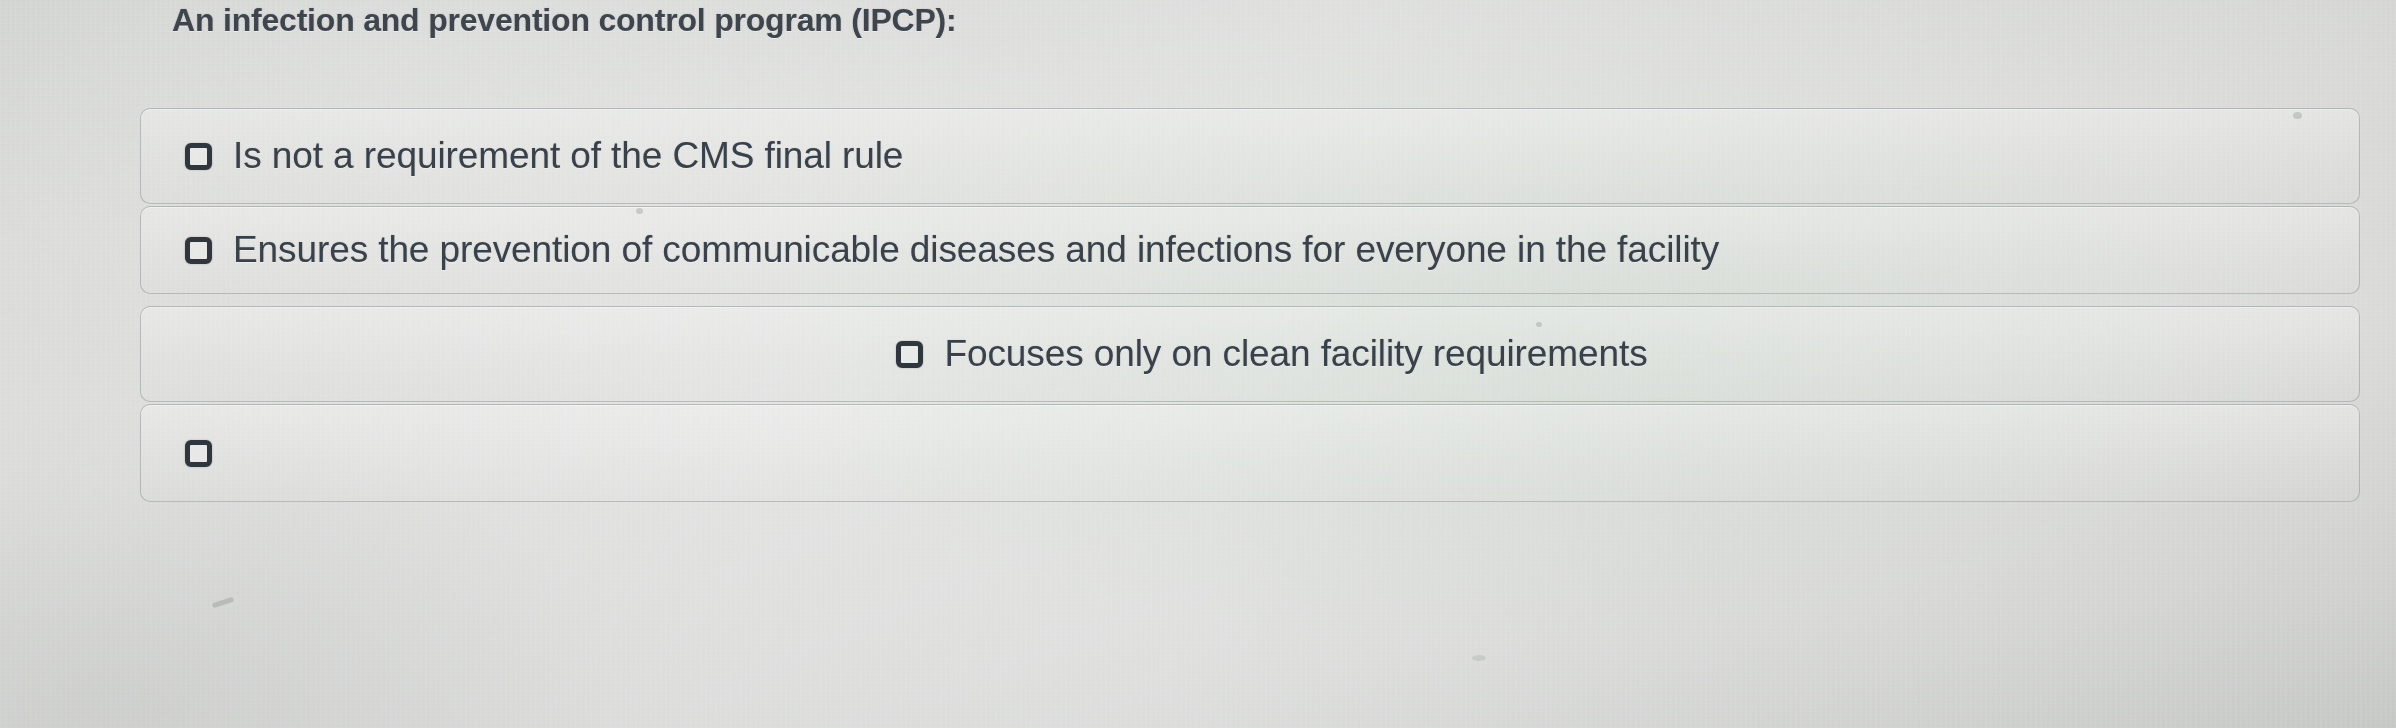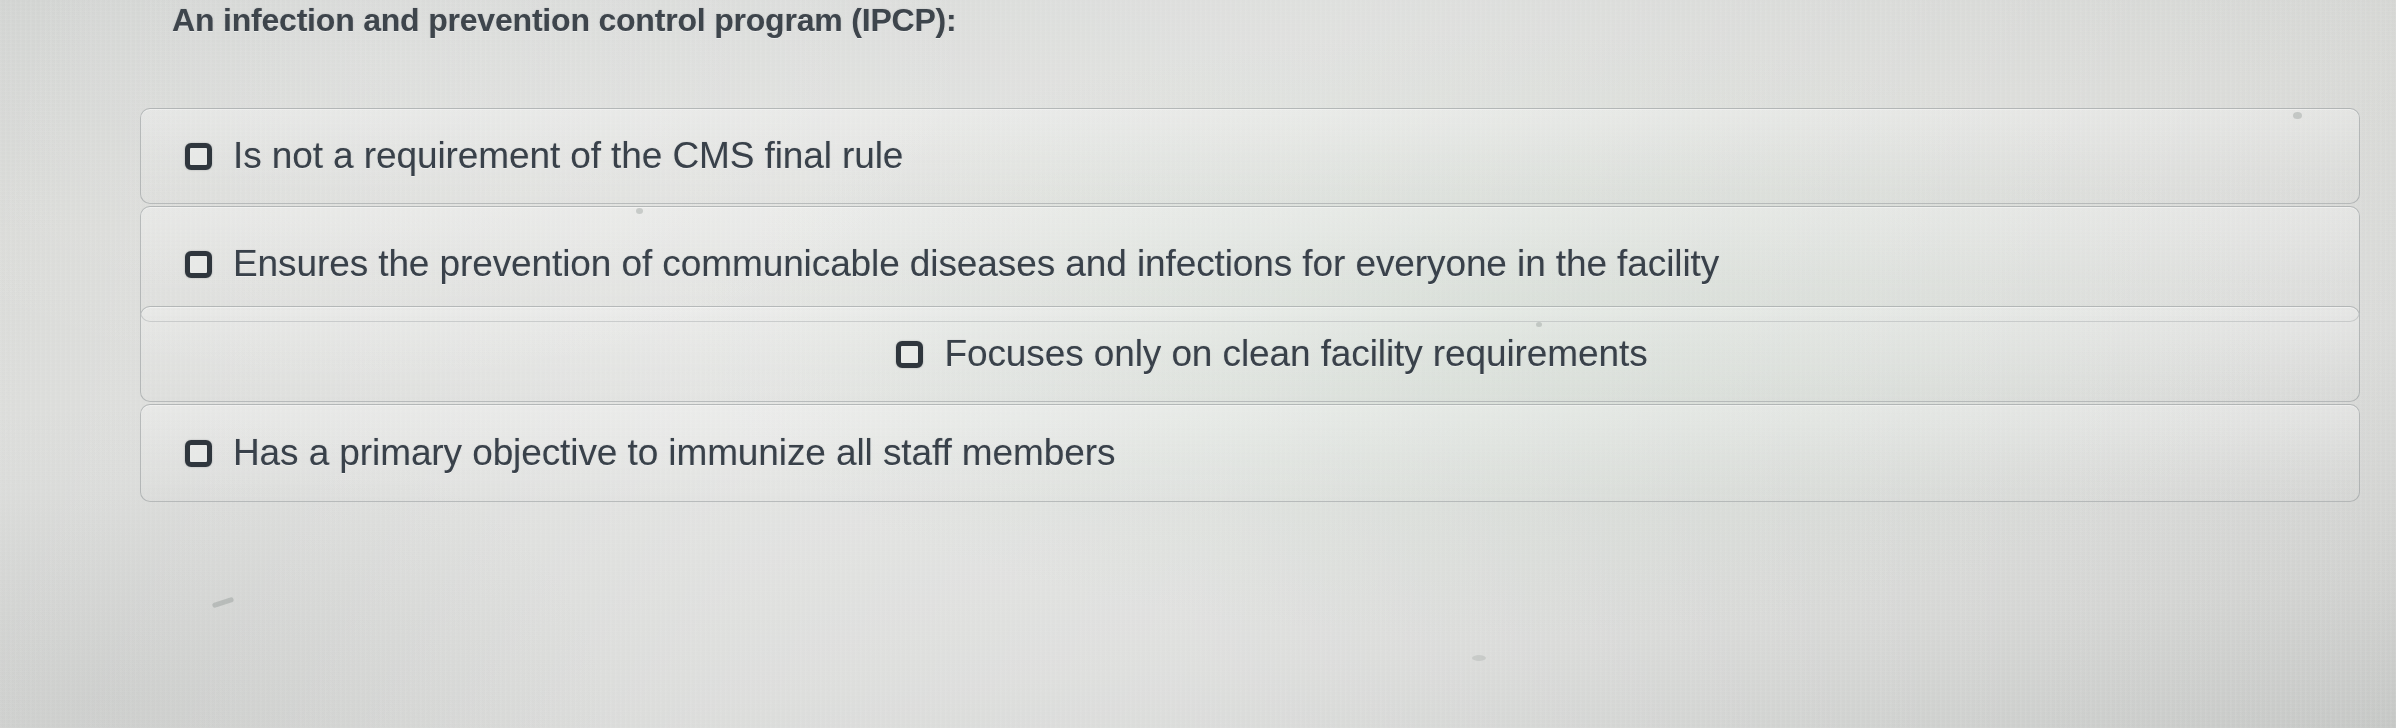--- a/index.html
+++ b/index.html
@@ -91,21 +91,21 @@
     border-radius: 10px;
     background: linear-gradient(180deg, rgba(255,255,255,0.30) 0%, rgba(255,255,255,0.12) 55%, rgba(255,255,255,0.02) 100%);
     box-sizing: border-box;
     display: flex;
     align-items: center;
     padding-left: 44px;
     box-shadow: 0 1px 0 rgba(255,255,255,0.35) inset;
     gap: 7px;
   }
   .option.o1 { top: 108px;  height: 96px; }
-  .option.o2 { top: 206px;  height: 116px; }
+  .option.o2 { top: 206px;  height: 88px; }
   .option.o3 { top: 306px;  height: 96px; justify-content: center; }
   .option.o4 { top: 404px;  height: 98px; }
 
   .checkbox {
     flex: 0 0 auto;
     width: 27px;
     height: 27px;
     border: 5px solid #2f363d;
     border-radius: 6px;
     background: rgba(236,238,236,0.55);
@@ -157,17 +157,16 @@
       <span class="option-label">Ensures the prevention of communicable diseases and infections for everyone in the facility</span>
     </div>
 
     <div class="option o3">
       <span class="checkbox"></span>
       <span class="option-label">Focuses only on clean facility requirements</span>
     </div>
 
     <div class="option o4">
       <span class="checkbox"></span>
-      <span class="option-label">Has a primary objective to immunize all staff members</span>
     </div>
 
   </div>
 </div>
 
 </body></html>

